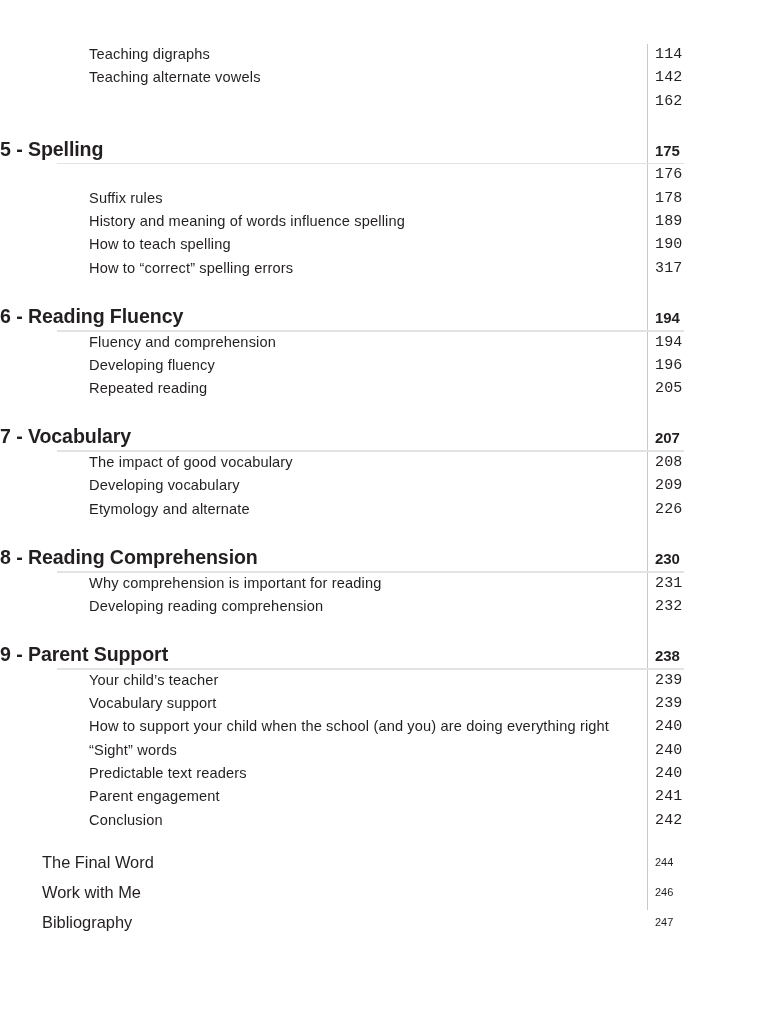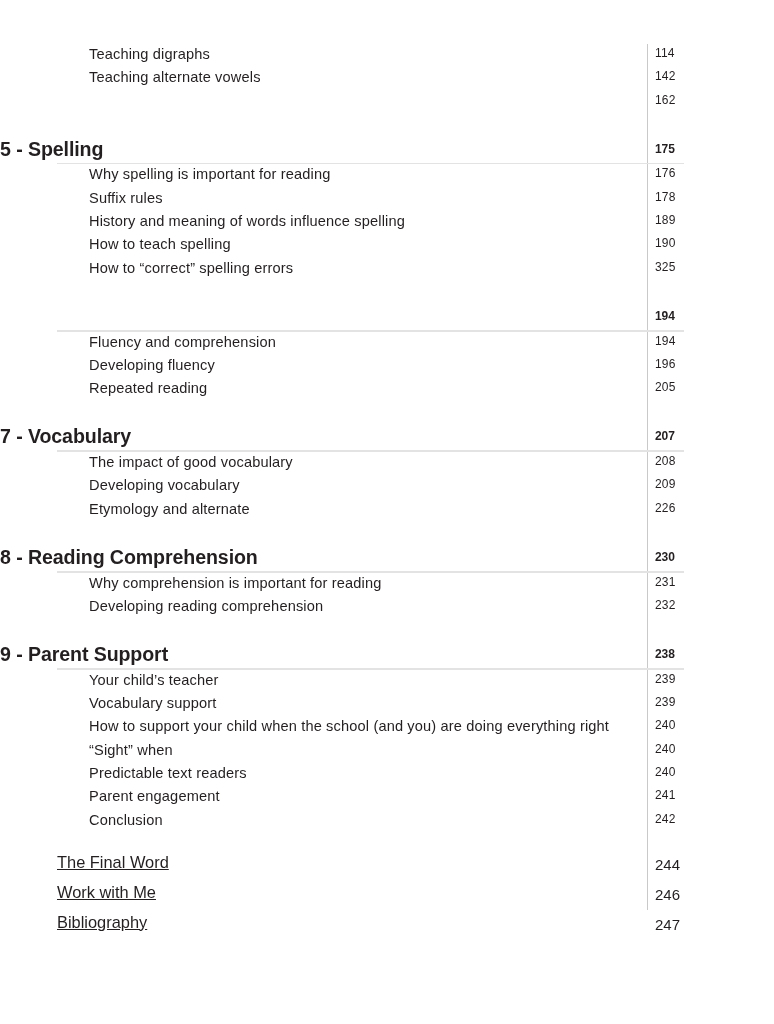--- a/index.html
+++ b/index.html
@@ -63,60 +63,60 @@
 
   
   .row.entry {
     padding-left: 89px;
     height: 23.3px;
     font-size: 14.6px;
     font-weight: 400;
     letter-spacing: 0.01em;
   }
   .row.entry .page-num {
-    font-size: 12px;
-    font-weight: 400;
+    font-size: 15px;
+    font-weight: 400;
+    font-family: Liberation Mono, monospace;
   }
 
   
   .row.section {
     font-size: 19.6px;
     font-weight: 700;
     height: 36px;
     padding-top: 12px;
     letter-spacing: -0.005em;
   }
   .row.section .page-num {
-    font-size: 12px;
+    font-size: 15px;
     font-weight: 700;
     top: 16px;
   }
 
   
   .rule {
     position: relative;
     height: 1.6px;
     margin-left: 57px;
     width: 627px;
     background: #e3e3e3;
     margin-top: 1px;
     margin-bottom: 2px;
   }
 
   
   .row.backmatter {
-    padding-left: 57px;
+    padding-left: 42px;
     font-size: 16.4px;
     font-weight: 400;
     height: 30px;
     padding-top: 3px;
-    text-decoration: underline;
   }
   .row.backmatter .page-num {
-    font-size: 15px;
+    font-size: 11px;
     font-weight: 400;
     top: 6px;
   }
 
   .spacer-sm { height: 10px; }
   .spacer-md { height: 15px; }
 </style>
 </head>
 <body>
 
@@ -142,45 +142,45 @@
 
     <div class="spacer-sm"></div>
 
     <div>
       <div class="row section">
         <span class="label">5 - Spelling</span>
         <span class="page-num">175</span>
       </div>
       <div class="rule"></div>
       <div class="row entry">
-        <span class="label">Why spelling is important for reading</span>
         <span class="page-num">176</span>
       </div>
       <div class="row entry">
         <span class="label">Suffix rules</span>
         <span class="page-num">178</span>
       </div>
       <div class="row entry">
         <span class="label">History and meaning of words influence spelling</span>
         <span class="page-num">189</span>
       </div>
       <div class="row entry">
         <span class="label">How to teach spelling</span>
         <span class="page-num">190</span>
       </div>
       <div class="row entry">
         <span class="label">How to “correct” spelling errors</span>
-        <span class="page-num">325</span>
-      </div>
-    </div>
-
-    <div class="spacer-sm"></div>
-
-    <div>
-      <div class="row section">
+        <span class="page-num">317</span>
+      </div>
+    </div>
+
+    <div class="spacer-sm"></div>
+
+    <div>
+      <div class="row section">
+        <span class="label">6 - Reading Fluency</span>
         <span class="page-num">194</span>
       </div>
       <div class="rule"></div>
       <div class="row entry">
         <span class="label">Fluency and comprehension</span>
         <span class="page-num">194</span>
       </div>
       <div class="row entry">
         <span class="label">Developing fluency</span>
         <span class="page-num">196</span>
@@ -245,21 +245,21 @@
       </div>
       <div class="row entry">
         <span class="label">Vocabulary support</span>
         <span class="page-num">239</span>
       </div>
       <div class="row entry">
         <span class="label">How to support your child when the school (and you) are doing everything right</span>
         <span class="page-num">240</span>
       </div>
       <div class="row entry">
-        <span class="label">“Sight” when</span>
+        <span class="label">“Sight” words</span>
         <span class="page-num">240</span>
       </div>
       <div class="row entry">
         <span class="label">Predictable text readers</span>
         <span class="page-num">240</span>
       </div>
       <div class="row entry">
         <span class="label">Parent engagement</span>
         <span class="page-num">241</span>
       </div>

